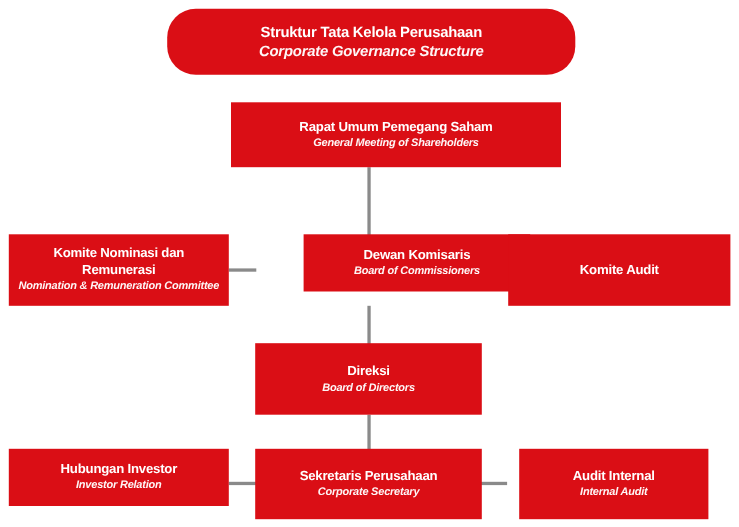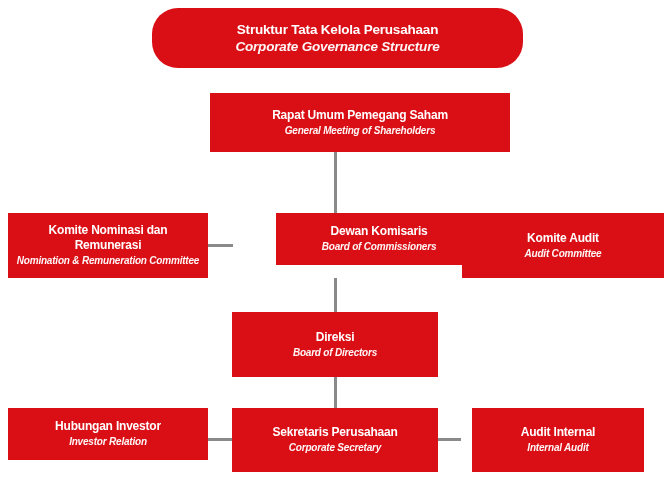--- a/index.html
+++ b/index.html
@@ -76,21 +76,20 @@
     <div class="l2">Nomination &amp; Remuneration Committee</div>
   </div>
 
   <div class="box" style="left:232px; top:213px; width:206px; height:52px;margin-left:44px;">
     <div class="l1">Dewan Komisaris</div>
     <div class="l2">Board of Commissioners</div>
   </div>
 
   <div class="box" style="left:462px; top:213px; width:202px; height:65px;">
     <div class="l1">Komite Audit</div>
-    <div class="l2">Audit Committee</div>
   </div>
 
   <div class="box" style="left:232px; top:312px; width:206px; height:65px;">
     <div class="l1">Direksi</div>
     <div class="l2">Board of Directors</div>
   </div>
 
   <div class="box" style="left:8px; top:408px; width:200px; height:52px;">
     <div class="l1">Hubungan Investor</div>
     <div class="l2">Investor Relation</div>

